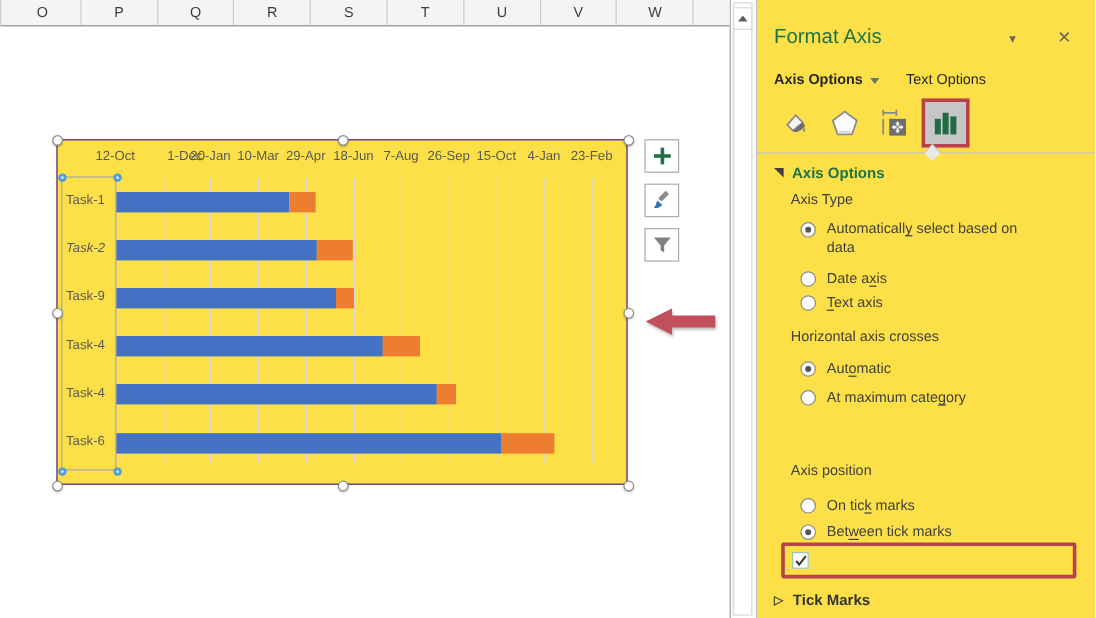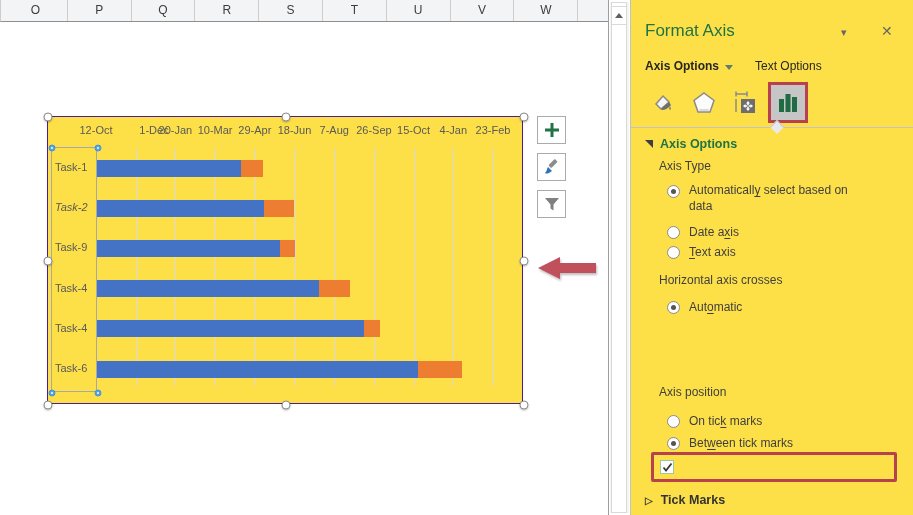--- a/index.html
+++ b/index.html
@@ -278,20 +278,24 @@
         <div class="opt-label"><u>T</u>ext axis</div>
       </div>
     </div>
 
   <div class="grp-label lbl-crosses">Horizontal axis crosses</div>
   <div class="radio-grp grp-crosses" id="grpCrosses">
       <div class="opt-row mb4">
         <div class="radio sel"></div>
         <div class="opt-label">Aut<u>o</u>matic</div>
       </div>
+      <div class="opt-row ">
+        <div class="radio"></div>
+        <div class="opt-label">At maximum cate<u>g</u>ory</div>
+      </div>
     </div>
 
   <div class="grp-label lbl-position">Axis position</div>
   <div class="radio-grp grp-position" id="grpPosition">
       <div class="opt-row mb2">
         <div class="radio"></div>
         <div class="opt-label">On tic<u>k</u> marks</div>
       </div>
       <div class="opt-row ">
         <div class="radio sel"></div>

